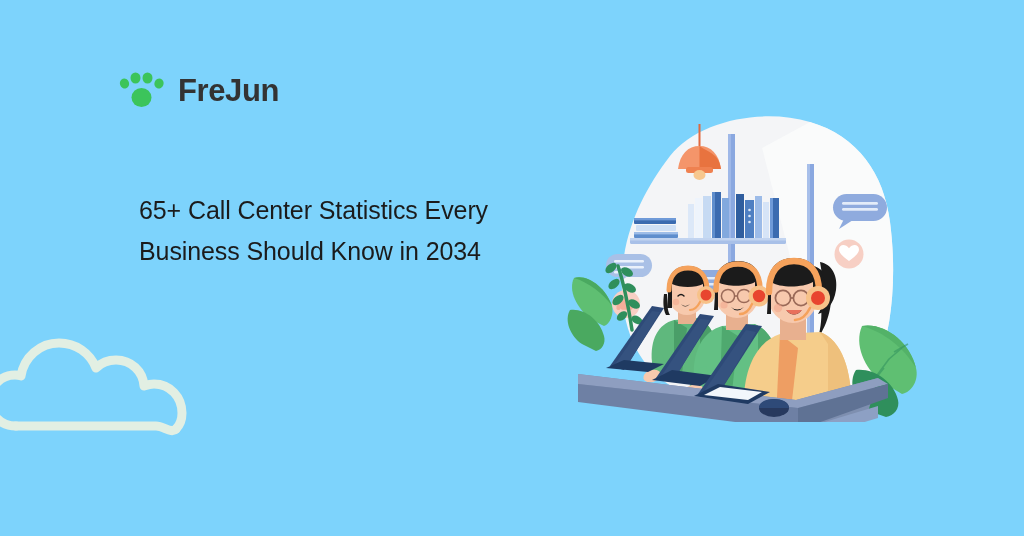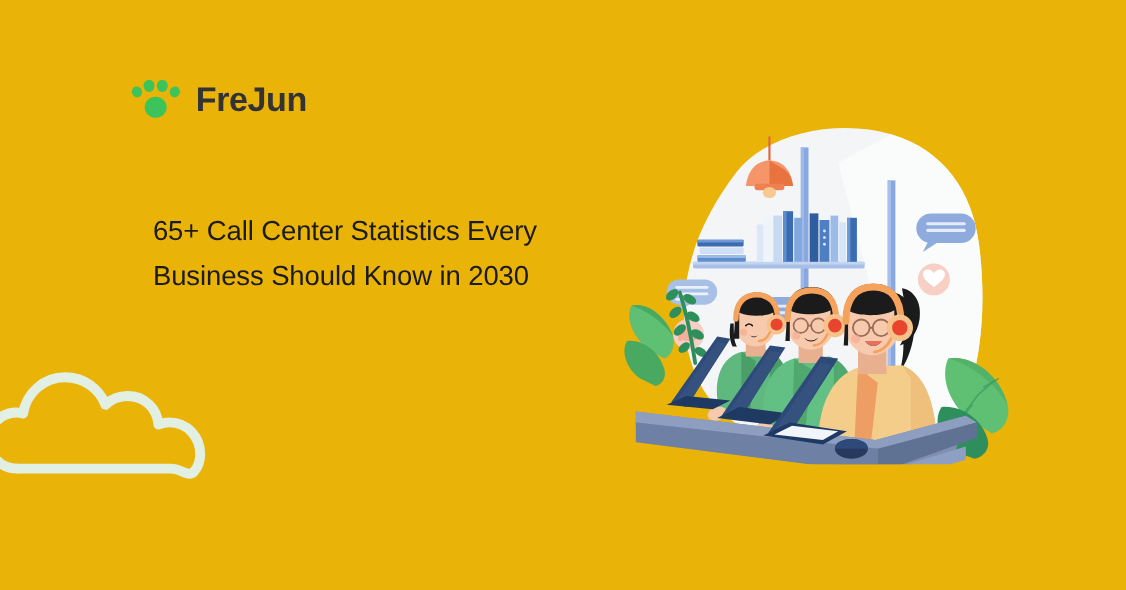--- a/index.html
+++ b/index.html
@@ -6,21 +6,21 @@
   * { margin:0; padding:0; box-sizing:border-box; }
   html, body {
     width:1024px; height:536px;
     background:#ffffff;
     font-family:"Liberation Sans", sans-serif;
     overflow:hidden;
   }
   .canvas {
     position:relative;
     width:1024px; height:536px;
-    background:#eab308;
+    background:#7dd3fc;
   }
 
   
   .brand {
     position:absolute;
     left:118px; top:70px;
     display:flex;
     align-items:center;
     gap:12px;
   }
@@ -69,21 +69,21 @@
     <svg class="paw" viewBox="0 0 48 40" aria-hidden="true">
       <ellipse cx="6.5" cy="13.5" rx="4.6" ry="5.0" fill="#3cc45b" transform="rotate(-20 6.5 13.5)"></ellipse>
       <ellipse cx="17.5" cy="8.0" rx="5.0" ry="5.6" fill="#3cc45b"></ellipse>
       <ellipse cx="29.5" cy="8.0" rx="5.0" ry="5.6" fill="#3cc45b"></ellipse>
       <ellipse cx="41.0" cy="13.5" rx="4.6" ry="5.0" fill="#3cc45b" transform="rotate(20 41 13.5)"></ellipse>
       <ellipse cx="23.5" cy="27.5" rx="10.0" ry="9.6" fill="#3cc45b"></ellipse>
     </svg>
     <span class="brand-name">FreJun</span>
   </div>
 
-  <h1 class="headline">65+ Call Center Statistics Every Business Should Know in 2030</h1>
+  <h1 class="headline">65+ Call Center Statistics Every Business Should Know in 2034</h1>
 
   <svg class="cloud-deco" viewBox="0 0 210 120" aria-hidden="true">
     <path d="M22 96
              C 6 96 -4 84 -4 70
              C -4 56 7 45 21 45
              C 23 45 25 45 27 46
              C 30 27 46 13 65 13
              C 82 13 96 23 102 38
              C 107 33 114 30 122 30
              C 137 30 149 41 150 56

